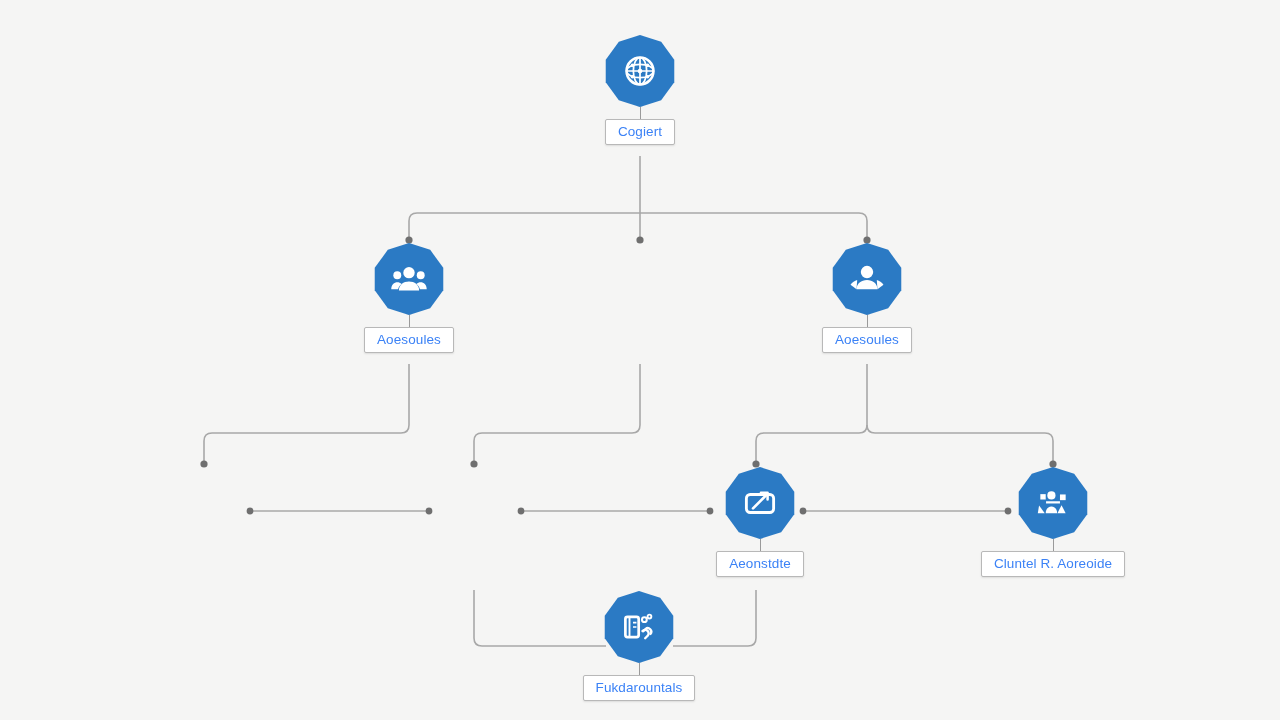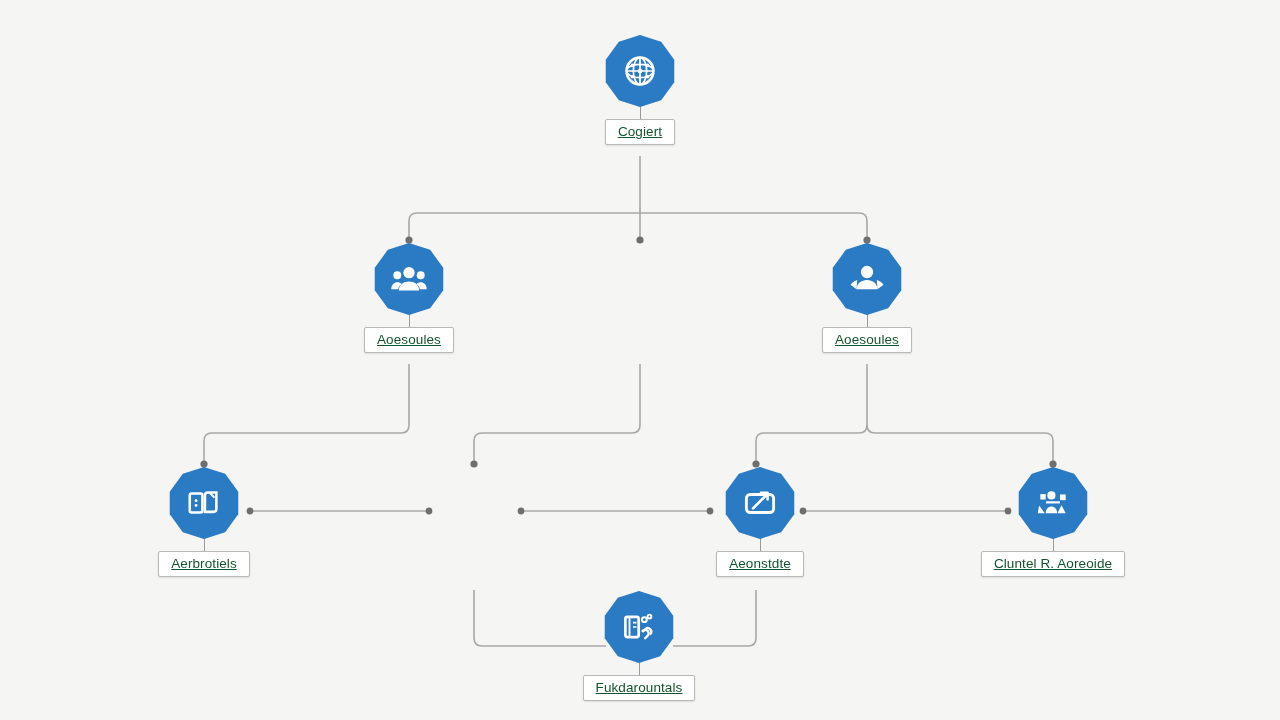--- a/index.html
+++ b/index.html
@@ -71,27 +71,26 @@
     width: 1px;
     height: 12px;
     background: #9a9a9a;
   }
   .label {
     background: #ffffff;
     border: 1px solid #b8b8b8;
     border-radius: 2px;
     padding: 4px 12px 5px 12px;
     font-size: 13.5px;
-    color: #14532d;
+    color: #3b82f6;
     white-space: nowrap;
     box-shadow: 0 1px 2px rgba(0,0,0,0.10);
     line-height: 15px;
     letter-spacing: 0.1px;
     text-align: center;
-    text-decoration: underline;
   }
   .edge-path {
     fill: none;
     stroke: #a8a8a8;
     stroke-width: 1.6;
   }
   .edge-marker {
     fill: #6f6f6f;
   }
 </style>
@@ -187,36 +186,20 @@
           <path d="M12 12.6c-3.6 0-6.6 2.3-6.6 5.8h13.2c0-3.5-3-5.8-6.6-5.8z" fill="#ffffff"></path>
           <path d="M5.4 18.4L1.6 15.6c1.1-1.6 2.6-2.6 4.2-3z" fill="#ffffff"></path>
           <path d="M18.6 18.4l3.8-2.8c-1.1-1.6-2.6-2.6-4.2-3z" fill="#ffffff"></path>
         </svg>
       </span>
     </div>
     <div class="stem"></div>
     <div class="label">Aoesoules</div>
   </div>
 
-  <div class="node" style="left:204px; top:522px;">
-    <div class="node-shape">
-      <div class="poly"></div>
-      <span class="glyph">
-        <svg viewBox="0 0 24 24">
-          <rect x="3" y="6" width="8" height="12" rx="1.2" fill="none" stroke="#ffffff" stroke-width="1.6"></rect>
-          <circle cx="7" cy="10.5" r="0.9" fill="#ffffff"></circle>
-          <circle cx="7" cy="13.5" r="0.9" fill="#ffffff"></circle>
-          <path d="M12.6 17.6V7.2c0-1 .8-1.8 1.8-1.8h5.4v10.4c0 1-.8 1.8-1.8 1.8z" fill="none" stroke="#ffffff" stroke-width="1.6"></path>
-          <path d="M15.4 5.4l3.2 3.2" stroke="#ffffff" stroke-width="1.3"></path>
-        </svg>
-      </span>
-    </div>
-    <div class="stem"></div>
-    <div class="label">Aerbrotiels</div>
-  </div>
 
 
   <div class="node" style="left:760px; top:522px;justify-content:flex-end;">
     <div class="node-shape">
       <div class="poly"></div>
       <span class="glyph">
         <svg viewBox="0 0 24 24">
           <rect x="3.4" y="6.6" width="17.2" height="11.4" rx="2.4" fill="none" stroke="#ffffff" stroke-width="1.8"></rect>
           <path d="M7.6 15.4l8.4-8.4" stroke="#ffffff" stroke-width="1.7" stroke-linecap="round"></path>
           <path d="M12.6 5.6h4.2v4.2" fill="none" stroke="#ffffff" stroke-width="1.6" stroke-linecap="round" stroke-linejoin="round"></path>

